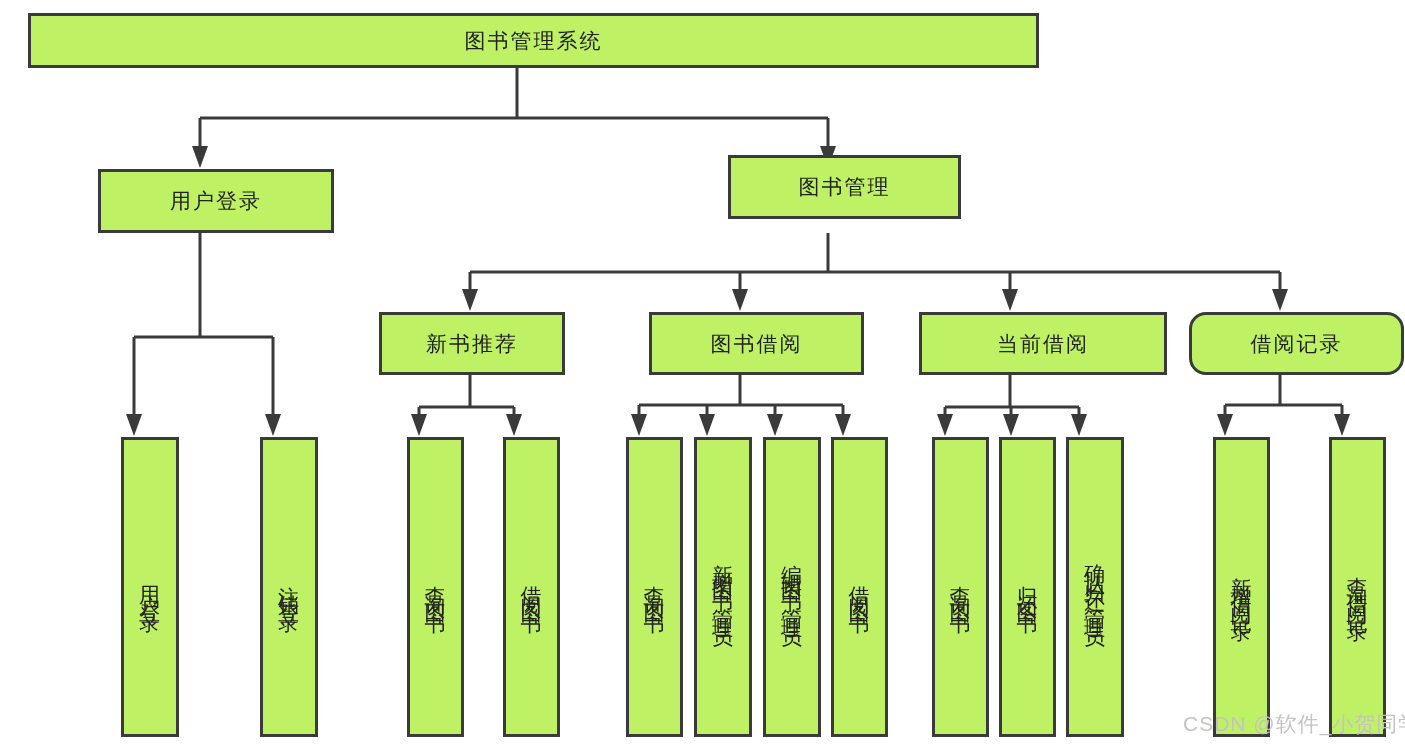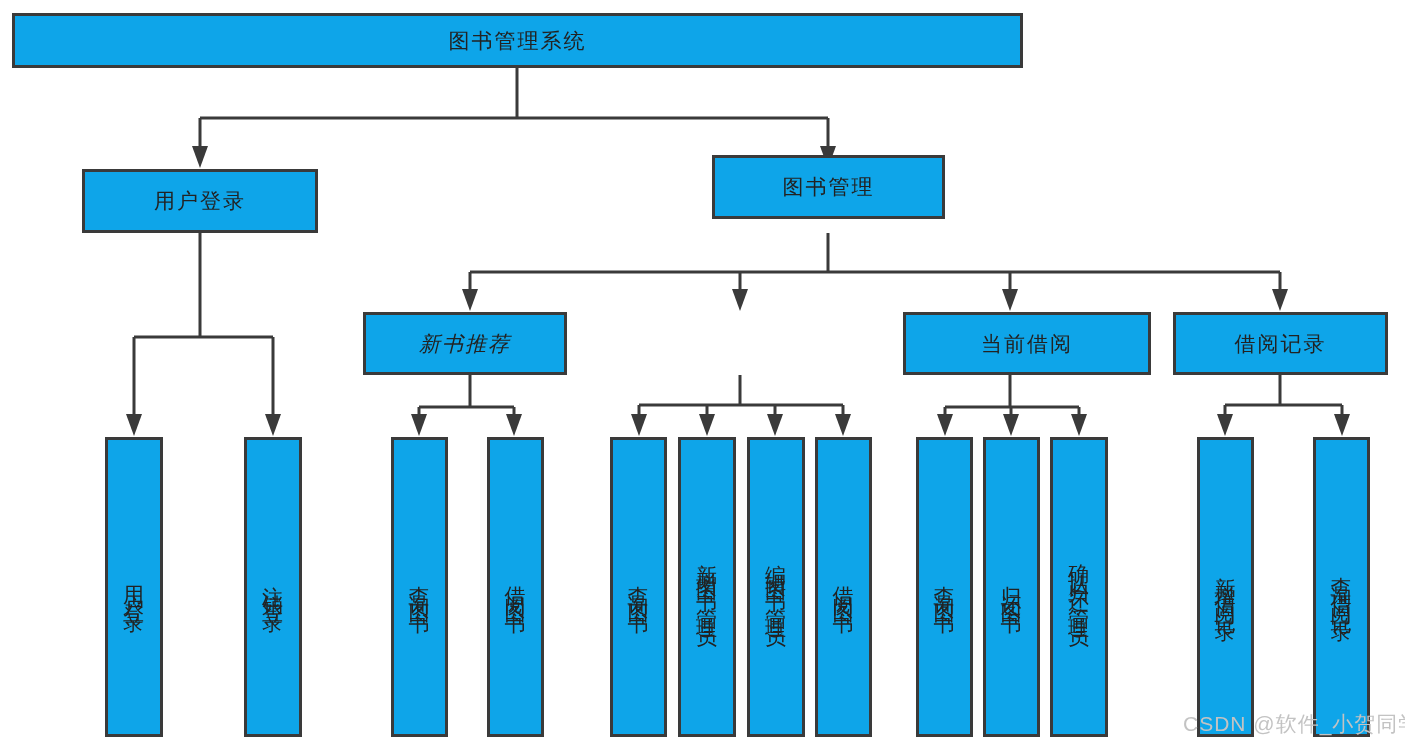--- a/index.html
+++ b/index.html
@@ -20,28 +20,29 @@
     left: 0;
     top: 0;
     width: 1405px;
     height: 747px;
     pointer-events: none;
   }
   .box {
     position: absolute;
     box-sizing: border-box;
     border: 3px solid #3a3a3a;
-    background: #0ea5e9;
+    background: #bef264;
     display: flex;
     align-items: center;
     justify-content: center;
     color: #222222;
     font-size: 21px;
     letter-spacing: 2px;
     z-index: 2;
+    margin-left: 16px;
   }
   .hbox { text-align: center; }
   .vbox span {
     writing-mode: vertical-rl;
     text-orientation: mixed;
     letter-spacing: 9px;
     line-height: 1;
     font-size: 21px;
     color: #222222;
   }
@@ -106,23 +107,24 @@
       <polygon points="1217,414 1233,414 1225,436"></polygon>
       <polygon points="1334,414 1350,414 1342,436"></polygon>
     </g>
   </svg>
 
   <div class="box hbox" style="left:12px; top:13px; width:1011px; height:55px;">图书管理系统</div>
 
   <div class="box hbox" style="left:82px; top:169px; width:236px; height:64px;">用户登录</div>
   <div class="box hbox" style="left:712px; top:155px; width:233px; height:64px;">图书管理</div>
 
-  <div class="box hbox" style="left:363px; top:312px; width:204px; height:63px;font-style:italic;">新书推荐</div>
+  <div class="box hbox" style="left:363px; top:312px; width:186px; height:63px;">新书推荐</div>
+  <div class="box hbox" style="left:633px; top:312px; width:215px; height:63px;">图书借阅</div>
   <div class="box hbox" style="left:903px; top:312px; width:248px; height:63px;">当前借阅</div>
-  <div class="box hbox" style="left:1173px; top:312px; width:215px; height:63px;">借阅记录</div>
+  <div class="box hbox" style="left:1173px; top:312px; width:215px; height:63px;border-radius:17px;">借阅记录</div>
 
   <div class="box vbox" style="left:105px; top:437px; width:58px; height:300px;">
     <span>用户登录</span>
   </div>
   <div class="box vbox" style="left:244px; top:437px; width:58px; height:300px;">
     <span>注销登录</span>
   </div>
 
   <div class="box vbox" style="left:391px; top:437px; width:57px; height:300px;">
     <span>查询图书</span>

